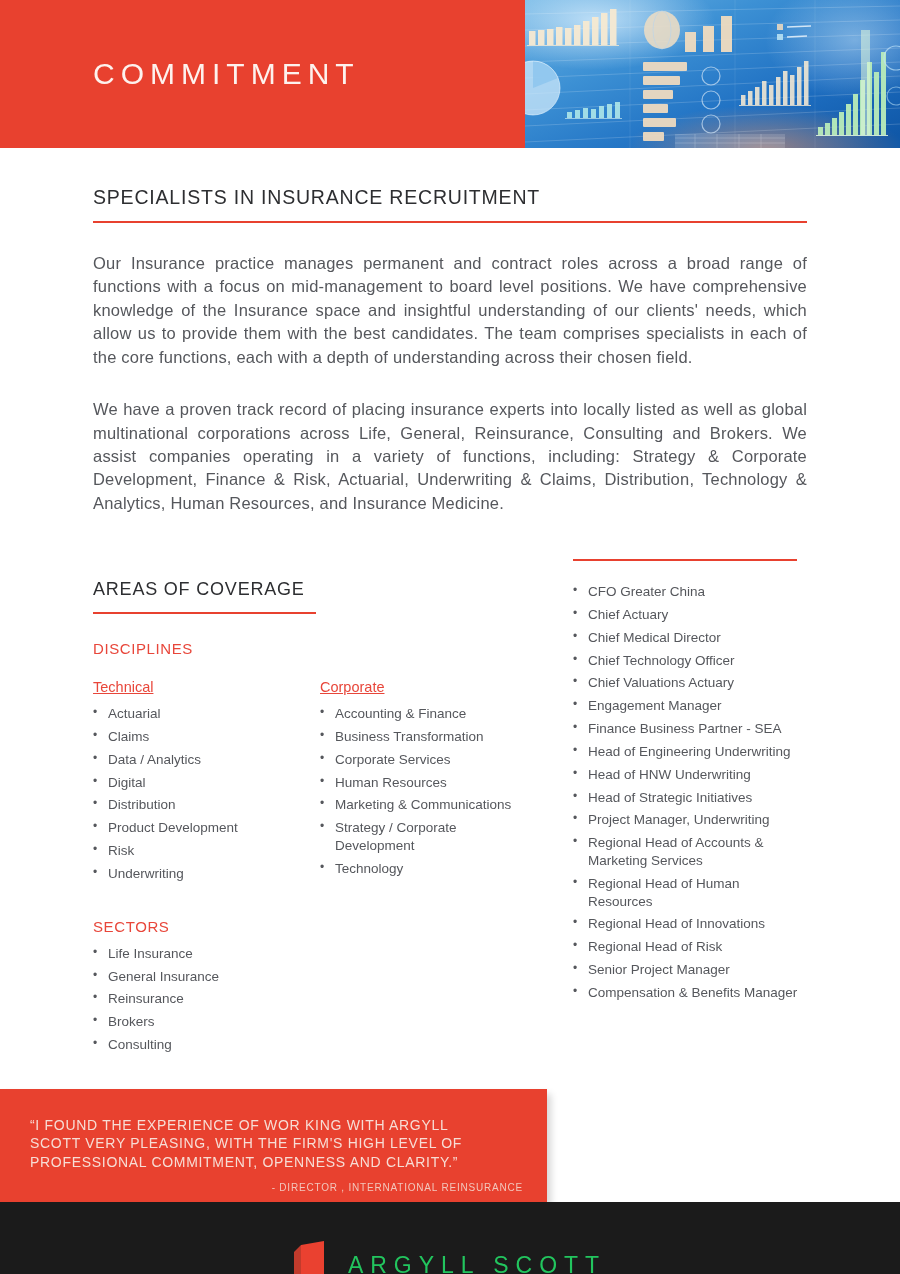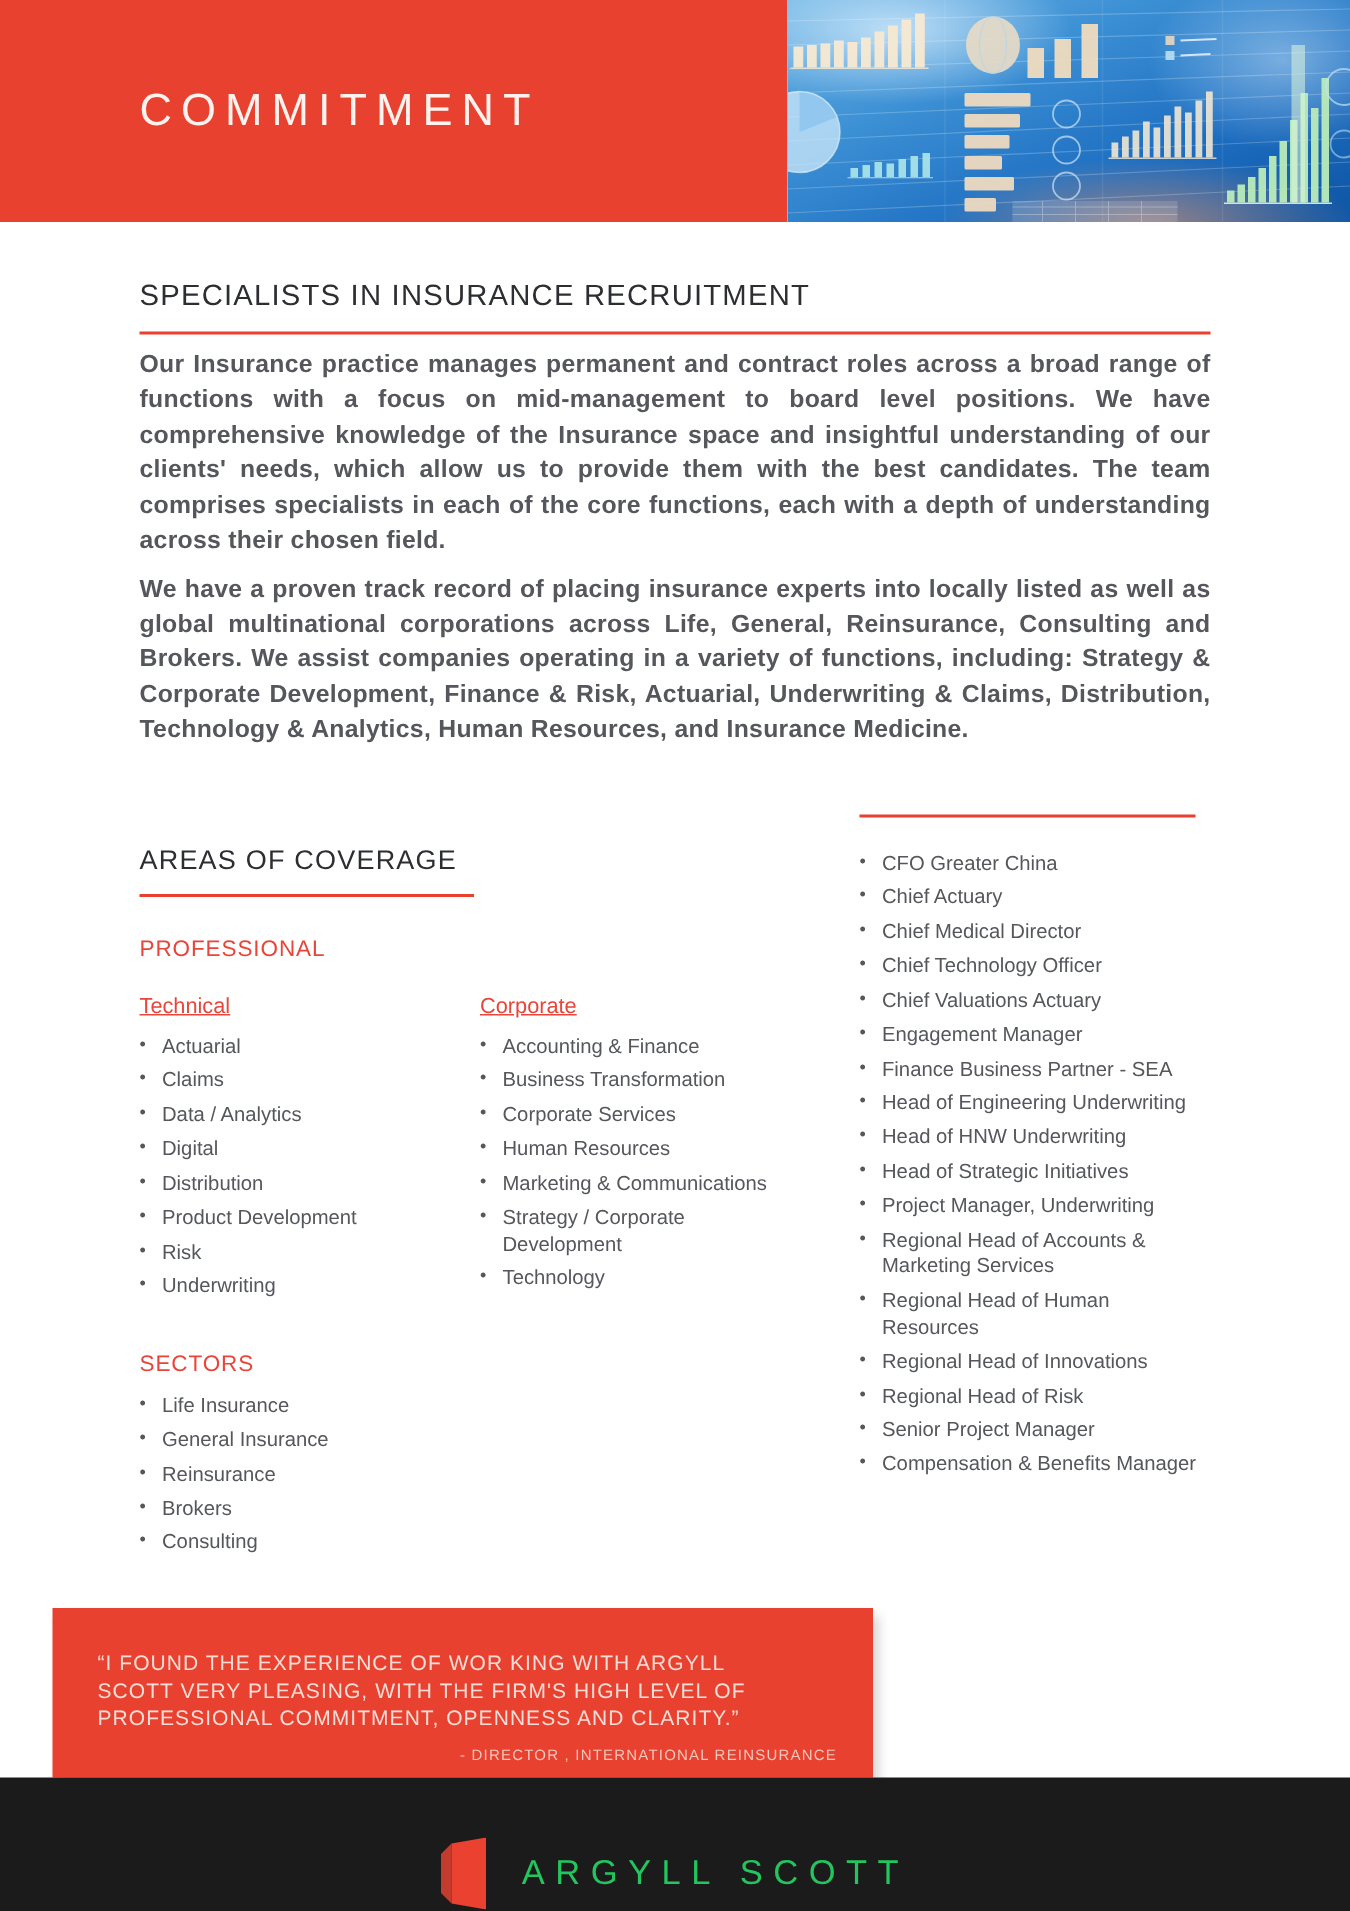--- a/index.html
+++ b/index.html
@@ -17,42 +17,42 @@
   .banner-img { width:375px; height:148px; position:relative; overflow:hidden; }
   .banner-img svg { display:block; }
 
   
   .content { padding:0 93px; flex:1 1 auto; }
 
   .intro { margin-top:38px; }
   .h1 { color:#2d2e31; font-size:19.5px; font-weight:400; letter-spacing:0.8px; }
   .rule { height:2px; background:#e8412f; border:none; margin-top:12px; }
   .rule-full { width:100%; }
-  .para { margin-top:9px; color:#55575c; font-size:16.5px; line-height:1.42; text-align:justify; letter-spacing:0.2px; font-weight:700; }
+  .para { margin-top:29px; color:#55575c; font-size:16.5px; line-height:1.42; text-align:justify; letter-spacing:0.2px; font-weight:400; }
 
   
   .cols { display:flex; margin-top:32px; }
   .col-left { width:480px; flex-shrink:0; }
   .col-right { width:234px; flex-shrink:0; }
   .h2 { color:#2d2e31; font-size:18px; font-weight:400; letter-spacing:0.8px;margin-top:32px; }
   .rule-sm { width:223px; }
   .red-label { color:#e8463a; font-size:15px; letter-spacing:0.6px; margin-top:26px; font-weight:400; }
   .groups { display:flex; }
   .group { width:227px; }
   .group-title { color:#e8463a; font-size:14.5px; margin:22px 0 10px 0; font-weight:400;text-decoration:underline; }
   ul.blist { list-style:none; width:100%; }
   ul.blist li { position:relative; padding-left:15px; color:#55575c; font-size:13.5px; line-height:1.32; margin-bottom:5px; max-width:215px; }
   ul.blist li::before { content:"•"; position:absolute; left:0; top:0; color:#55575c; font-size:12px; }
   .col-right ul.blist { margin-top:22px; }
   .col-right ul.blist li { max-width:232px; }
 
   
   .quote-box {
     width:547px; margin-top:30px; background:#e8412f; padding:27px 22px 16px 30px;
-    box-shadow:4px 5px 7px rgba(0,0,0,0.16); min-height:113px;margin-left:35px;
+    box-shadow:4px 5px 7px rgba(0,0,0,0.16); min-height:113px;
   }
   .quote-text { color:#f7ddd5; font-size:14px; line-height:1.33; letter-spacing:0.7px; max-width:470px; }
   .quote-attr { color:#f2c7bd; font-size:10px; letter-spacing:0.8px; text-align:right; margin-top:10px; padding-right:2px; }
 
   
   .footer { margin-top:auto; height:127px; background:#1b1b1b; flex-shrink:0;
             display:flex; align-items:center; justify-content:center; }
   .logo { display:flex; align-items:center; }
   .logo-mark { width:34px; height:48px; margin-right:20px; }
   .logo-text { color:#22c55e; font-size:23px; letter-spacing:7px; font-weight:400; }
@@ -220,21 +220,21 @@
       <hr class="rule rule-full">
       <p class="para">Our Insurance practice manages permanent and contract roles across a broad range of functions with a focus on mid-management to board level positions. We have comprehensive knowledge of the Insurance space and insightful understanding of our clients' needs, which allow us to provide them with the best candidates. The team comprises specialists in each of the core functions, each with a depth of understanding across their chosen field.</p>
       <p class="para">We have a proven track record of placing insurance experts into locally listed as well as global multinational corporations across Life, General, Reinsurance, Consulting and Brokers. We assist companies operating in a variety of functions, including: Strategy &amp; Corporate Development, Finance &amp; Risk, Actuarial, Underwriting &amp; Claims, Distribution, Technology &amp; Analytics, Human Resources, and Insurance Medicine.</p>
     </div>
 
     <div class="cols">
 
       <div class="col-left">
         <div class="h2">AREAS OF COVERAGE</div>
         <hr class="rule rule-sm">
-        <div class="red-label">PROFESSIONAL</div>
+        <div class="red-label">DISCIPLINES</div>
 
         <div class="groups">
           <div class="group">
             <div class="group-title">Technical</div>
             <ul class="blist">
                 <li>Actuarial</li>
                 <li>Claims</li>
                 <li>Data / Analytics</li>
                 <li>Digital</li>
                 <li>Distribution</li>

